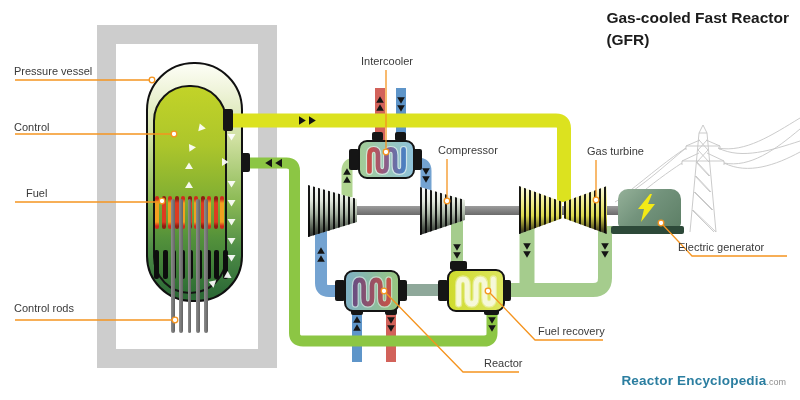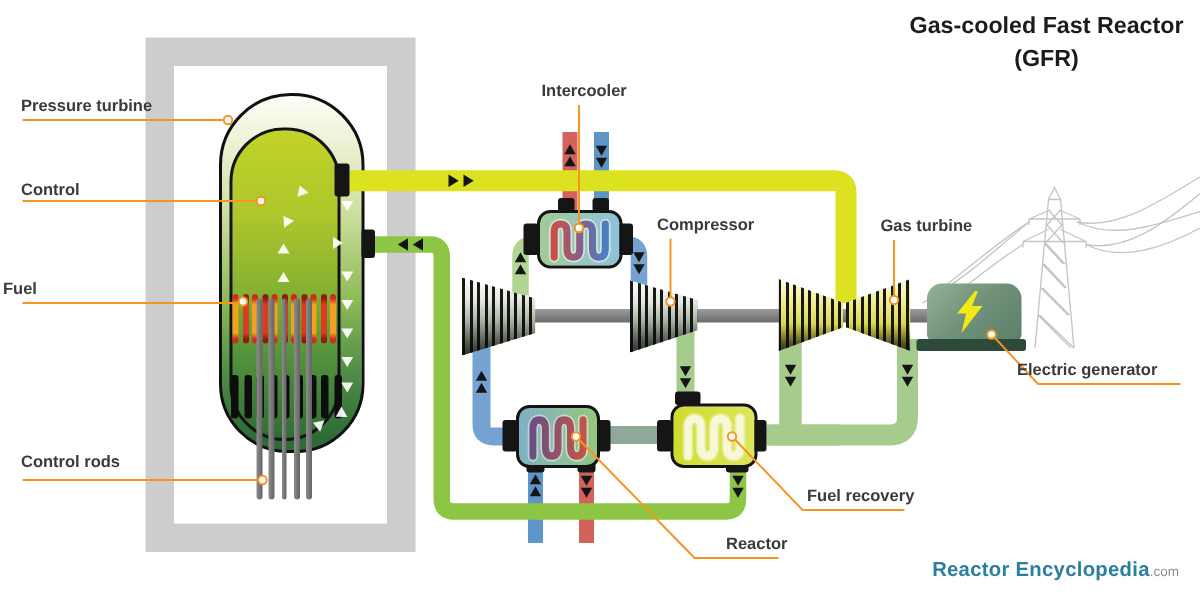--- a/index.html
+++ b/index.html
@@ -36,22 +36,22 @@
   #gen-body{left:618px;top:189px;width:63px;height:39px;border-radius:10px 10px 5px 5px;
     background:linear-gradient(135deg,#95b199 0%,#73937c 45%,#5d7f66 100%);}
   #gen-base{left:611px;top:226px;width:73px;height:8px;border-radius:2px;background:#2d4939;}
   
   .hx{box-sizing:border-box;border:2.5px solid #141414;border-radius:9px;}
   #intercooler-box{left:358px;top:140px;width:57px;height:39px;background:linear-gradient(90deg,#a2cb96,#8fc2da);}
   #cooler-box{left:344px;top:270px;width:56px;height:42px;background:linear-gradient(90deg,#7fb0c4,#97c67f);}
   #heatrec-box{left:447px;top:269px;width:58px;height:43px;background:linear-gradient(90deg,#cfdb2e,#dde65e);}
   .hx svg{position:absolute;left:0;top:0;width:100%;height:100%;}
   
-  .lbl{font-size:11px;color:#3a3a3a;white-space:nowrap;font-weight:bold;}
-  #title{right:11px;top:7px;text-align:center;font-size:15.5px;font-weight:bold;color:#1b1b1b;line-height:1.42;}
+  .lbl{font-size:11px;color:#3a3a3a;white-space:nowrap;}
+  #title{right:11px;top:7px;text-align:left;font-size:15.5px;font-weight:bold;color:#1b1b1b;line-height:1.42;}
   #logo{right:14px;top:371px;white-space:nowrap;}
   #logo .main{font-size:13.5px;font-weight:bold;color:#2b7ea0;letter-spacing:.2px;}
   #logo .suffix{font-size:9px;font-weight:normal;color:#8f8f8f;}
   svg.layer{position:absolute;left:0;top:0;width:800px;height:400px;pointer-events:none;}
 </style>
 </head>
 <body>
 
 <div id="stage">
 
@@ -268,23 +268,23 @@
         <circle cx="175" cy="320" r="2.8"></circle>
       <circle cx="386" cy="152" r="2.8"></circle>
         <circle cx="447" cy="201" r="2.8"></circle>
       <circle cx="596" cy="200" r="2.8"></circle>
         <circle cx="661" cy="223" r="2.8"></circle>
       <circle cx="488" cy="291" r="2.8"></circle>
         <circle cx="384" cy="291" r="2.8"></circle>
     </g>
   </svg>
 
-  <div class="abs lbl" style="left:14px;top:65px">Pressure turbine</div>
+  <div class="abs lbl" style="left:14px;top:65px">Pressure vessel</div>
   <div class="abs lbl" style="left:14px;top:121px">Control</div>
-  <div class="abs lbl" style="left:2px;top:187px">Fuel</div>
+  <div class="abs lbl" style="left:26px;top:187px">Fuel</div>
   <div class="abs lbl" style="left:14px;top:302px">Control rods</div>
   <div class="abs lbl" style="left:361px;top:55px">Intercooler</div>
   <div class="abs lbl" style="left:438px;top:144px">Compressor</div>
   <div class="abs lbl" style="left:587px;top:145px">Gas turbine</div>
   <div class="abs lbl" style="left:678px;top:241px">Electric generator</div>
   <div class="abs lbl" style="left:538px;top:325px">Fuel recovery</div>
   <div class="abs lbl" style="left:484px;top:357px">Reactor</div>
 
   <div class="abs" id="title">
     <div>Gas-cooled Fast Reactor</div>

